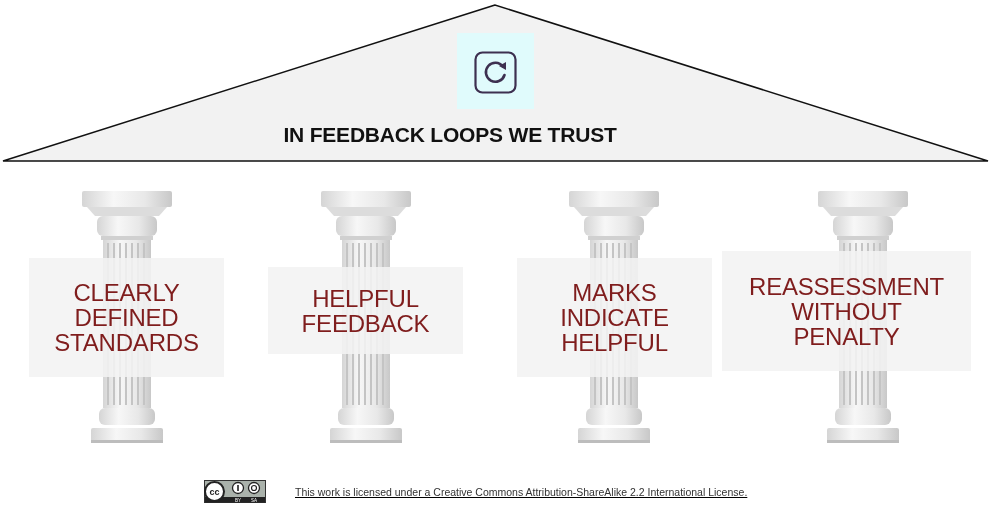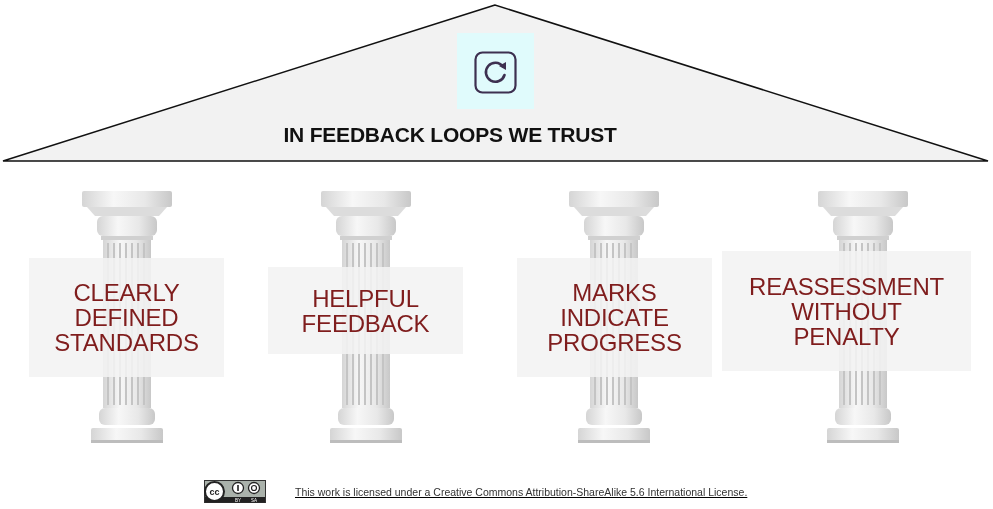--- a/index.html
+++ b/index.html
@@ -134,35 +134,35 @@
 DEFINED
 STANDARDS</div>
 </div>
 <div class="label-box" style="left:268px; top:267px; width:195px; height:87px;">
   <div class="label-text">HELPFUL
 FEEDBACK</div>
 </div>
 <div class="label-box" style="left:517px; top:258px; width:195px; height:119px;">
   <div class="label-text">MARKS
 INDICATE
-PROGRESS</div>
+HELPFUL</div>
 </div>
 <div class="label-box" style="left:722px; top:251px; width:249px; height:120px;">
   <div class="label-text">REASSESSMENT
 WITHOUT
 PENALTY</div>
 </div>
 
 <div class="footer">
   <svg class="cc-badge" viewBox="0 0 62 23">
     <rect x="0.5" y="0.5" width="61" height="22" fill="#aab2ab" stroke="#333"></rect>
     <rect x="1" y="17" width="60" height="5.5" fill="#222"></rect>
     <circle cx="10.5" cy="11.5" r="9.5" fill="#fff" stroke="#222" stroke-width="2"></circle>
     <text x="10.5" y="14.5" font-size="9" font-weight="bold" text-anchor="middle" fill="#222" font-family="Liberation Sans, sans-serif">cc</text>
     <circle cx="34" cy="8" r="5.5" fill="#fff" stroke="#222" stroke-width="1.3"></circle>
     <rect x="33.2" y="5" width="1.6" height="6" fill="#222"></rect>
     <circle cx="50" cy="8" r="5.5" fill="#fff" stroke="#222" stroke-width="1.3"></circle>
     <circle cx="50" cy="8" r="2.5" fill="none" stroke="#222" stroke-width="1.2"></circle>
     <text x="34" y="21.5" font-size="4.5" fill="#fff" text-anchor="middle" font-family="Liberation Sans, sans-serif">BY</text>
     <text x="50" y="21.5" font-size="4.5" fill="#fff" text-anchor="middle" font-family="Liberation Sans, sans-serif">SA</text>
   </svg>
-  <span class="license">This work is licensed under a Creative Commons Attribution-ShareAlike 5.6 International License.</span>
+  <span class="license">This work is licensed under a Creative Commons Attribution-ShareAlike 2.2 International License.</span>
 </div>
 
 </body></html>

